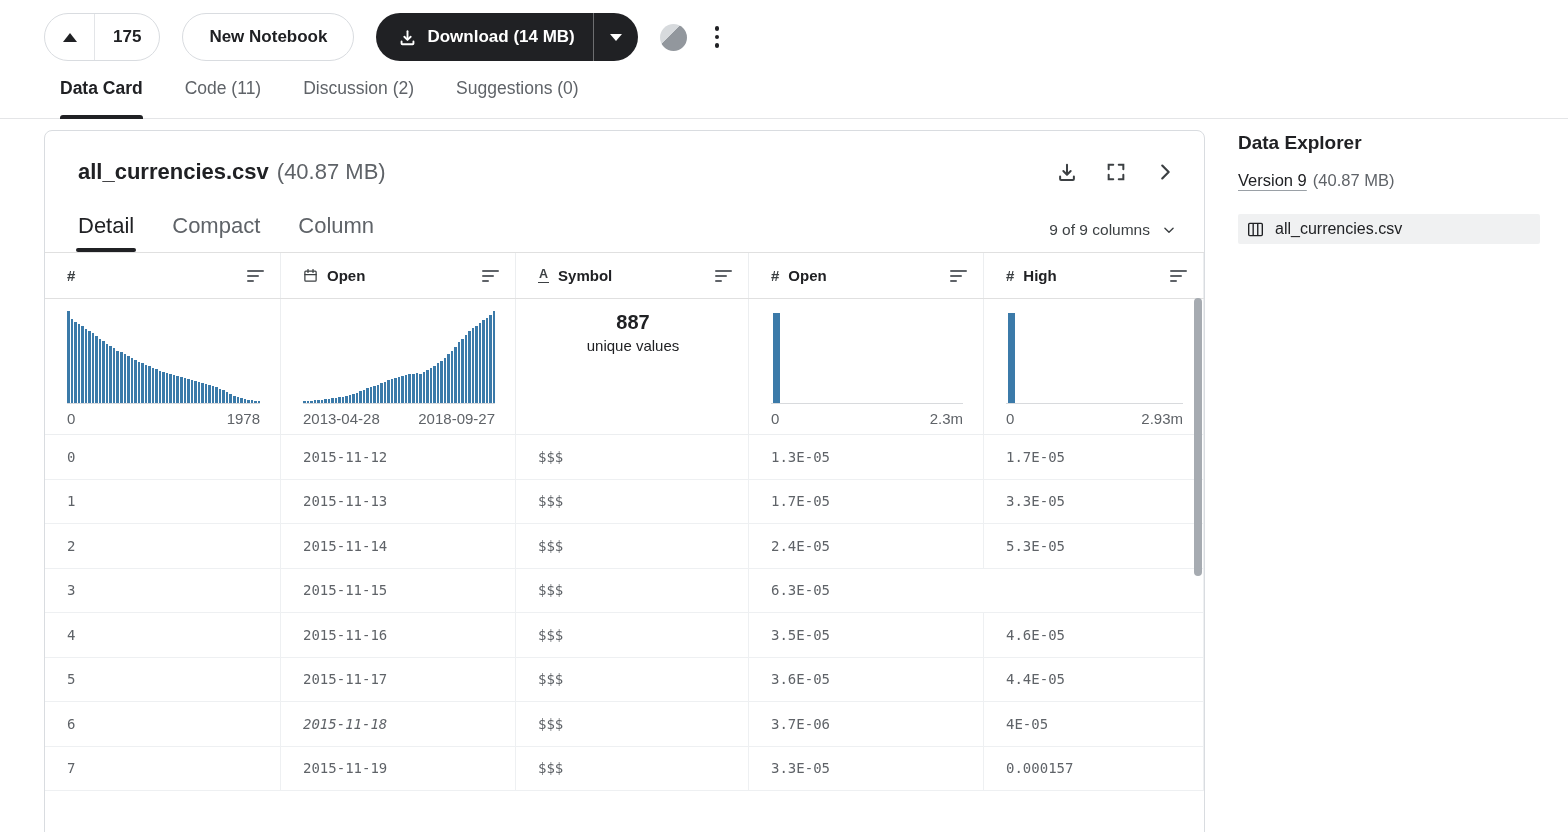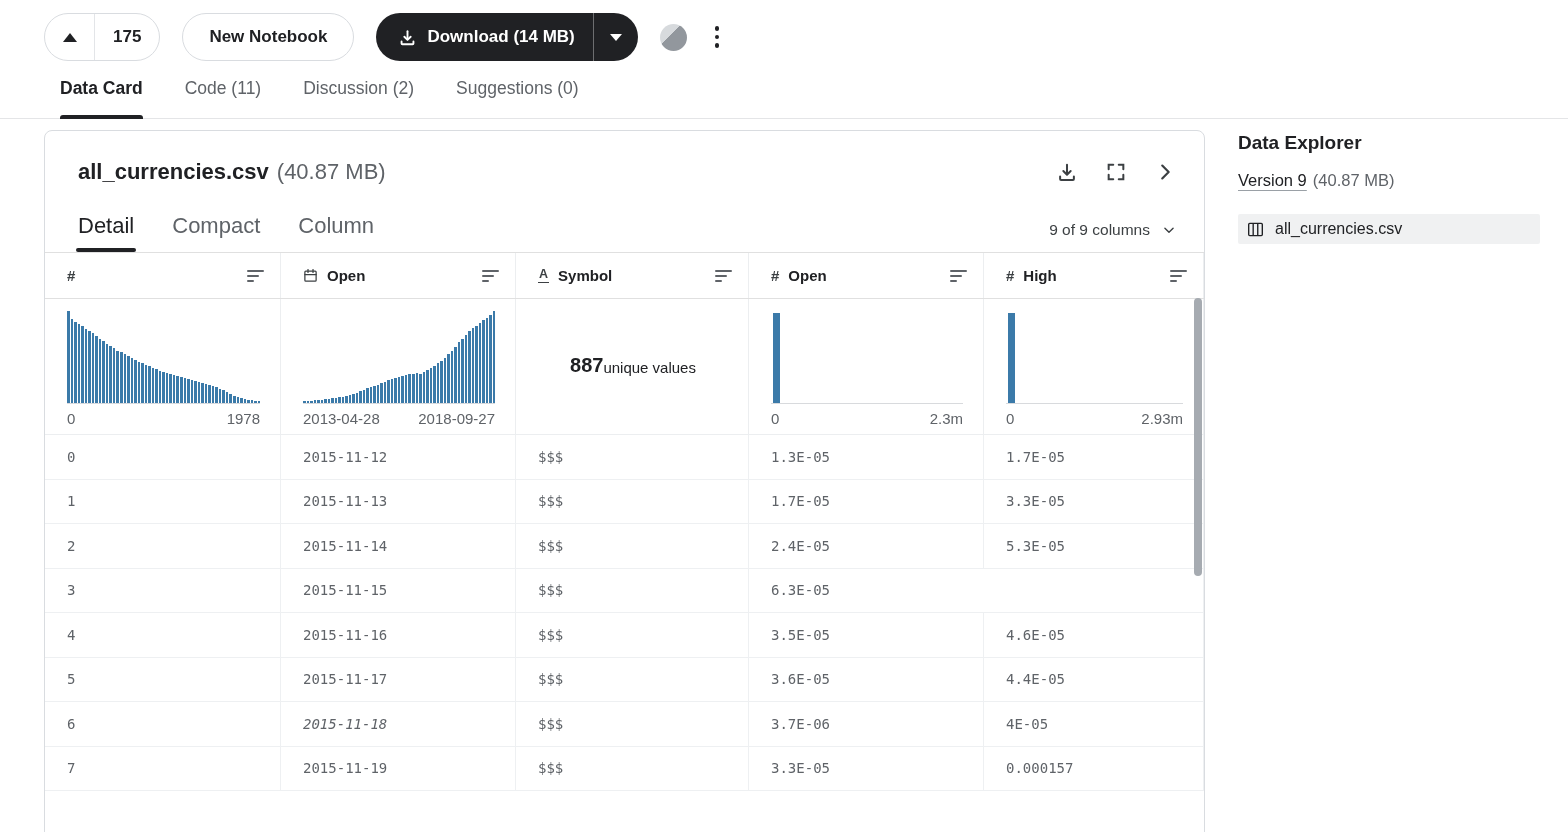--- a/index.html
+++ b/index.html
@@ -69,21 +69,21 @@
   .sort-icon { margin-left:auto; display:flex; flex-direction:column; gap:3px; align-items:flex-start; cursor:pointer; }
   .sort-icon i { height:2px; background:#5f6368; border-radius:1px; display:block; }
   .sort-icon i:nth-child(1){ width:17px; } .sort-icon i:nth-child(2){ width:12px; } .sort-icon i:nth-child(3){ width:7px; }
 
   .hist-row { display:flex; height:136px; border-bottom:1px solid #eceef0; }
   .hist-cell { padding:12px 20px 0 22px; border-right:1px solid #eceef0; display:flex; flex-direction:column; }
   .plot { height:93px; display:flex; align-items:flex-end; gap:1px; border-bottom:1px solid #d8dadd; position:relative; }
   .plot .bar { flex:1; background:var(--accent,#3b7aa9); min-width:1px; }
   .plot .bar-single { position:absolute; left:2px; bottom:0; width:7px; height:98%; background:var(--accent,#3b7aa9); }
   .axis-labels { display:flex; justify-content:space-between; font-size:15px; color:#5f6368; margin-top:6px; }
-  .unique-wrap { flex:1; display:flex; flex-direction:row; justify-content:center; align-items:center; padding-bottom:14px; }
+  .unique-wrap { flex:1; display:flex; flex-direction:column; justify-content:flex-start; align-items:center; padding-bottom:14px; }
   .unique-count { font-size:20px; font-weight:700; }
   .unique-caption { font-size:15px; margin-top:3px; }
 
   .tr { display:flex; height:44.5px; border-bottom:1px solid #eef0f2; }
   .td { display:flex; align-items:center; padding-left:22px; border-right:1px solid #eef0f2;
     font-family:"DejaVu Sans Mono", monospace; font-size:14px; color:#5f6368; white-space:nowrap; overflow:hidden; }
 
   .scroll-thumb { position:absolute; right:2px; top:167px; width:8px; height:278px;
     background:#a6abb1; border-radius:4px; cursor:pointer; }
 

